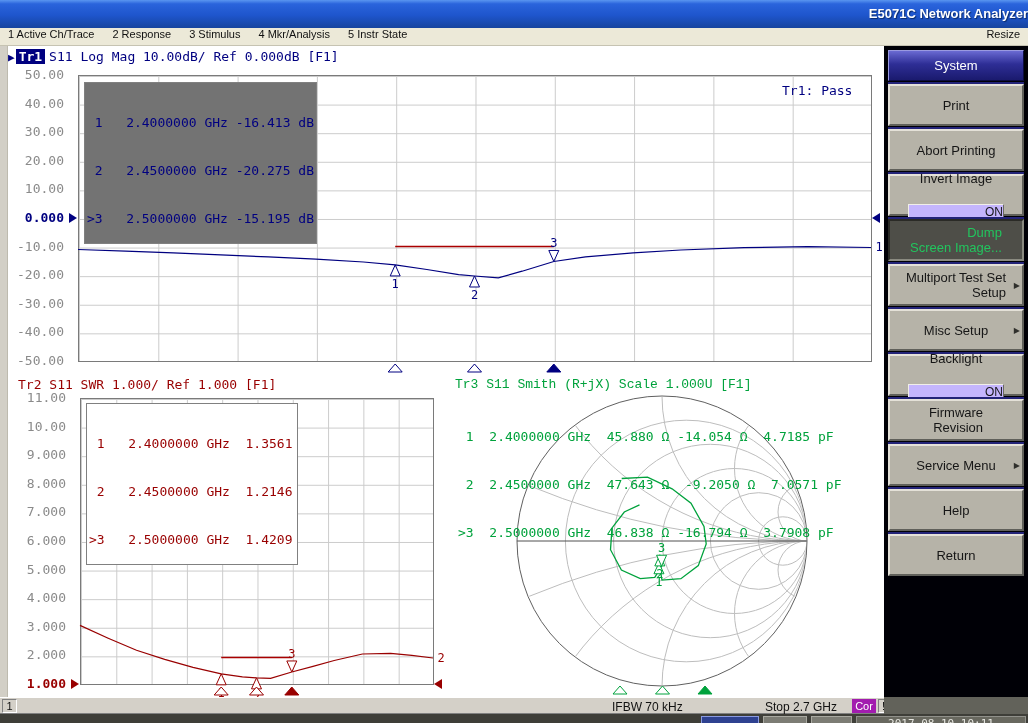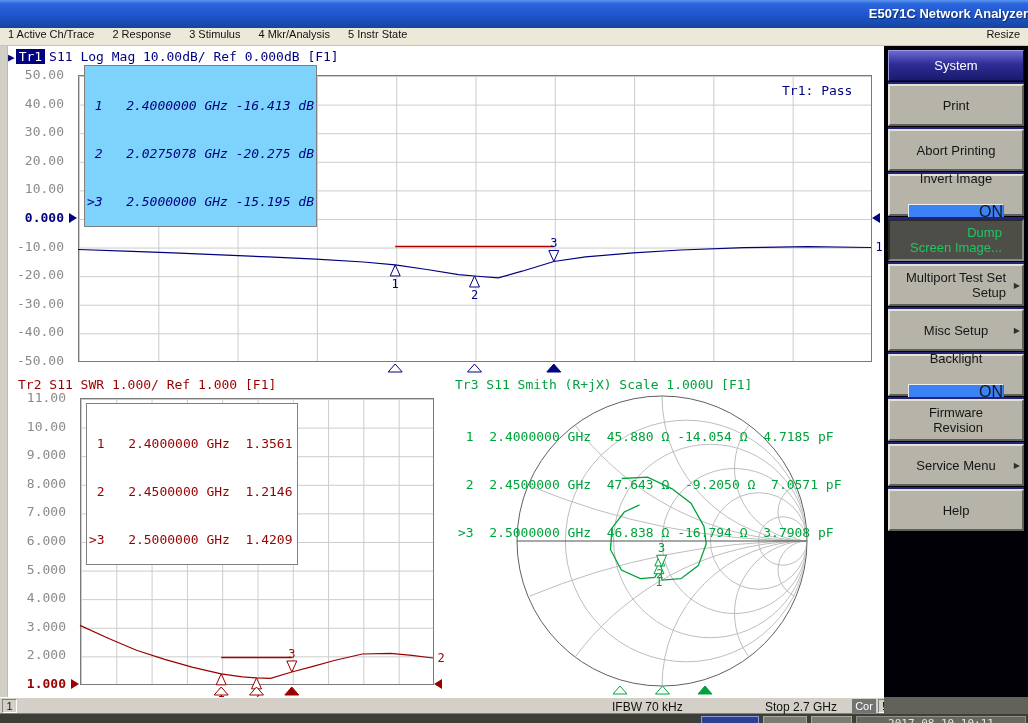--- a/index.html
+++ b/index.html
@@ -17,63 +17,63 @@
   .menubar .mitem { cursor:default; }
   .menubar .resize { margin-left:auto; }
 
   
   .screen { position:absolute; left:0; top:46px; width:884px; height:651px; background:#fff; }
   .leftstrip { position:absolute; left:0; top:46px; width:8px; height:651px; background:#d2cfc6; border-right:1px solid #bdbaae; }
 
   .trheader { position:absolute; font-family:"DejaVu Sans Mono",monospace; font-size:13px; white-space:pre; }
   .tr1h { left:8px; top:49px; color:#000080; }
   .tr1h .arr { color:#000080; font-size:11px; margin-right:1px; }
-  .tr1h .trname { background:#000080; color:#fff; padding:0 3px; margin-right:4px; }
+  .tr1h .trname { background:#000080; color:#fff; padding:0 3px; margin-right:4px;font-weight:bold; }
   .tr2h { left:18px; top:377px; color:#990000; }
-  .tr3h { left:455px; top:377px; color:#00a23c; }
+  .tr3h { left:455px; top:377px; color:#00a23c;font-family:Liberation Mono, monospace; }
 
   .plot { position:absolute; border:1px solid #7a7a7a; background-color:#fff;
     background-image:linear-gradient(to right,#cbcbcb 1px,transparent 1px),
                      linear-gradient(to bottom,#cbcbcb 1px,transparent 1px); }
   .plot1 { left:78px; top:75px; width:794px; height:287px; background-size:79.3px 28.6px; }
   .plot2 { left:80px; top:398px; width:354px; height:287px; background-size:35.3px 28.6px; }
 
   #plot-layer { position:absolute; left:0; top:46px; width:884px; height:651px; pointer-events:none; }
 
   .mtable { position:absolute; font-family:"DejaVu Sans Mono",monospace; font-size:13px; line-height:16px; white-space:pre; }
-  .mt1 { left:84px; top:65px; width:233px; border:1px solid #808080; background:#7dd3fc; color:#000080; padding-left:2px;font-style:italic; }
+  .mt1 { left:84px; top:82px; width:233px; border:1px solid #808080; background:#737373; color:#000080; padding-left:2px; }
   .mt2 { left:86px; top:403px; width:212px; border:1px solid #808080; background:#fff; color:#990000; padding-left:2px; }
   .mt3 { left:458px; top:397px; color:#00a23c; }
 
   .passlabel { position:absolute; left:782px; top:83px; color:#000080; font-family:"DejaVu Sans Mono",monospace; font-size:13px; }
 
   
   .sidebar { position:absolute; left:884px; top:46px; width:144px; height:651px; background:#000006; padding:4px 4px 0 4px; }
   .skheader { height:31px; background:linear-gradient(180deg,#6a6ad2 0%,#2e2e96 45%,#1a1a6e 100%);
     border:1px solid; border-color:#9a9ae0 #0c0c40 #0c0c40 #9a9ae0;
     color:#fff; font-size:13px; display:flex; align-items:center; justify-content:center; }
   .skbtn { position:relative; height:42px; margin-top:3px; background:#b6b3a8;
     border:2px solid; border-color:#e4e1d8 #60605a #60605a #e4e1d8;
     box-shadow:0 -2px 0 0 #232378;
     color:#161616; font-size:13px; line-height:15px; text-align:right; white-space:pre-line;
     display:flex; flex-direction:column; align-items:center; justify-content:center; cursor:default; }
   .skbtn.sel { background:#4e4e48; color:#22c55e; border-color:#2a2a26 #8a8a80 #8a8a80 #2a2a26; }
-  .skval { width:96px; height:16px; margin-top:18px; background:#3b82f6; font-size:16px; line-height:14px;
+  .skval { width:96px; height:16px; margin-top:18px; background:#c4b5fd; font-size:12px; line-height:14px;
     border:1px solid; border-color:#f0eee8 #6a6a62 #6a6a62 #f0eee8; }
   .skarr { position:absolute; right:2px; top:50%; transform:translateY(-50%); font-size:8px; color:#30302c; }
 
   
   .statusbar { position:absolute; left:0; top:697px; width:884px; height:17px; background:#d4d0c8;
     border-top:1px solid #fff; border-bottom:1px solid #808080; font-size:12px; color:#111; }
   .statusbar .chanbox { position:absolute; left:2px; top:1px; width:15px; height:14px; text-align:center; line-height:13px;
     border:1px solid; border-color:#808080 #fff #fff #808080; font-size:11px; }
   .sb-start { position:absolute; left:25px; top:14px;font-weight:bold; }
   .sb-ifbw  { position:absolute; left:612px; top:2px; }
   .sb-stop  { position:absolute; left:765px; top:2px; }
-  .corbadge { position:absolute; left:852px; top:1px; width:24px; height:14px; background:#737373; color:#fff;
+  .corbadge { position:absolute; left:852px; top:1px; width:24px; height:14px; background:#a21caf; color:#fff;
     font-size:11px; text-align:center; line-height:14px; }
   .alertbox { position:absolute; left:878px; top:1px; width:11px; height:14px; font-size:11px; text-align:center; line-height:13px;
     border:1px solid; border-color:#808080 #fff #fff #808080; }
   .cornerblock { position:absolute; left:884px; top:697px; width:144px; height:17px; background:#62625a; }
   .bottomrow { position:absolute; left:0; top:714px; width:1028px; height:9px; background:#3e3e38; overflow:hidden; }
   .brbox { position:absolute; top:2px; height:16px; }
   .br-blue { left:701px; width:58px; background:#2e4190; border:1px solid #8a9ae0; }
   .br-g1 { left:763px; width:44px; background:#7c7c74; border:1px solid #a8a8a0; }
   .br-g2 { left:811px; width:41px; background:#7c7c74; border:1px solid #a8a8a0; }
   .br-date { left:856px; width:170px; background:#68685f; border:1px solid #90908a; color:#e6e6e0;
@@ -187,21 +187,21 @@
     <path d="M704.9999999999999,640 L697.9999999999999,648 L711.9999999999999,648 Z" fill="#00a23c" stroke="#00a23c"></path>
   </svg>
 
 <div class="trheader tr1h"><span class="arr">▶</span><span class="trname">Tr1</span><span>S11 Log Mag 10.00dB/ Ref 0.000dB [F1]</span></div>
 <div class="trheader tr2h">Tr2 S11 SWR 1.000/ Ref 1.000 [F1]</div>
 <div class="trheader tr3h">Tr3 S11 Smith (R+jX) Scale 1.000U [F1]</div>
 <div class="passlabel">Tr1: Pass</div>
 
 <div class="mtable mt1">
   <div> 1   2.4000000 GHz -16.413 dB</div>
-  <div> 2   2.0275078 GHz -20.275 dB</div>
+  <div> 2   2.4500000 GHz -20.275 dB</div>
   <div>&gt;3   2.5000000 GHz -15.195 dB</div>
 </div>
 <div class="mtable mt2">
   <div> 1   2.4000000 GHz  1.3561</div>
   <div> 2   2.4500000 GHz  1.2146</div>
   <div>&gt;3   2.5000000 GHz  1.4209</div>
 </div>
 <div class="mtable mt3">
   <div> 1  2.4000000 GHz  45.880 Ω -14.054 Ω  4.7185 pF</div>
   <div> 2  2.4500000 GHz  47.643 Ω  -9.2050 Ω  7.0571 pF</div>
@@ -231,20 +231,21 @@
     <span>Backlight</span>
     <div class="skval">ON</div>
   </div>
   <div class="skbtn"><span>Firmware
 Revision</span></div>
   <div class="skbtn">
     <span>Service Menu</span>
     <span class="skarr">▶</span>
   </div>
   <div class="skbtn"><span>Help</span></div>
+  <div class="skbtn"><span>Return</span></div>
 </div>
 
 <div class="statusbar">
   <div class="chanbox">1</div>
   <span class="sb-start">Start 2.2 GHz</span>
   <span class="sb-ifbw">IFBW 70 kHz</span>
   <span class="sb-stop">Stop 2.7 GHz</span>
   <span class="corbadge">Cor</span>
   <span class="alertbox">!</span>
 </div>

